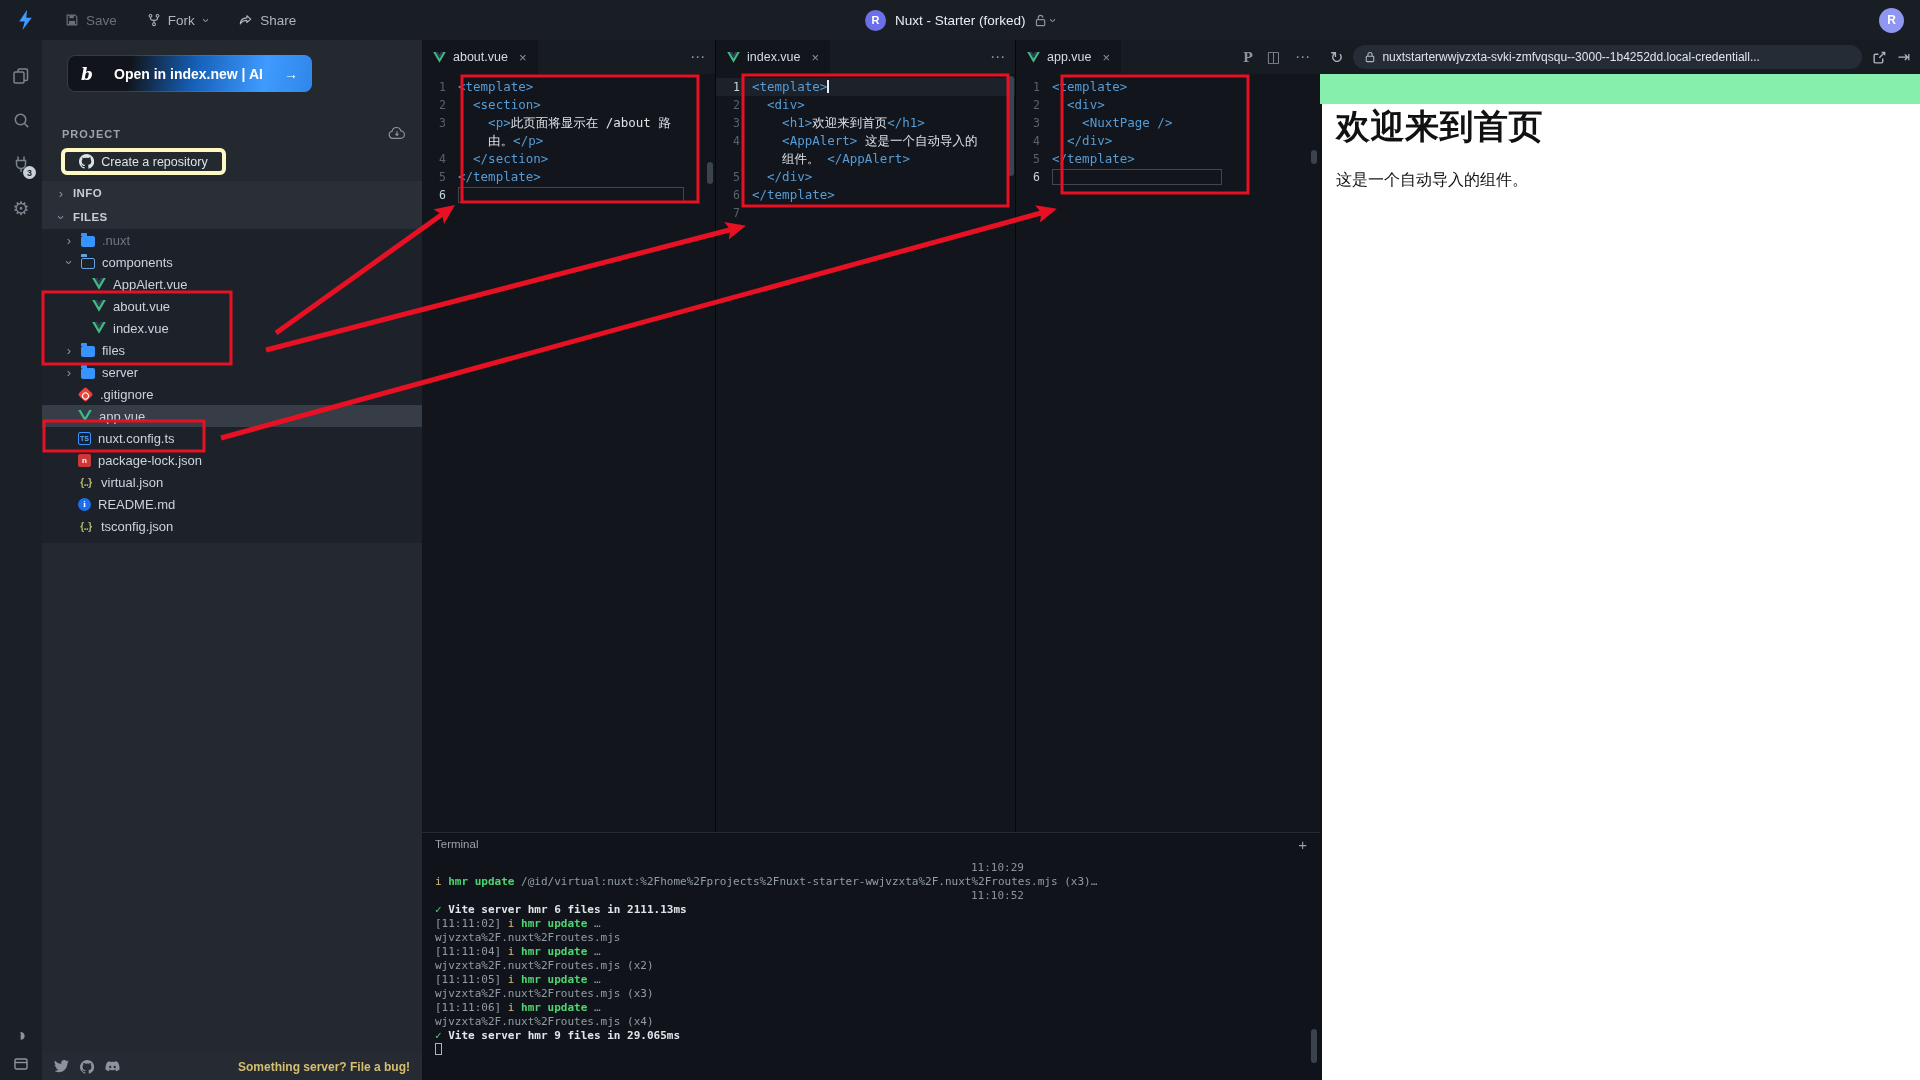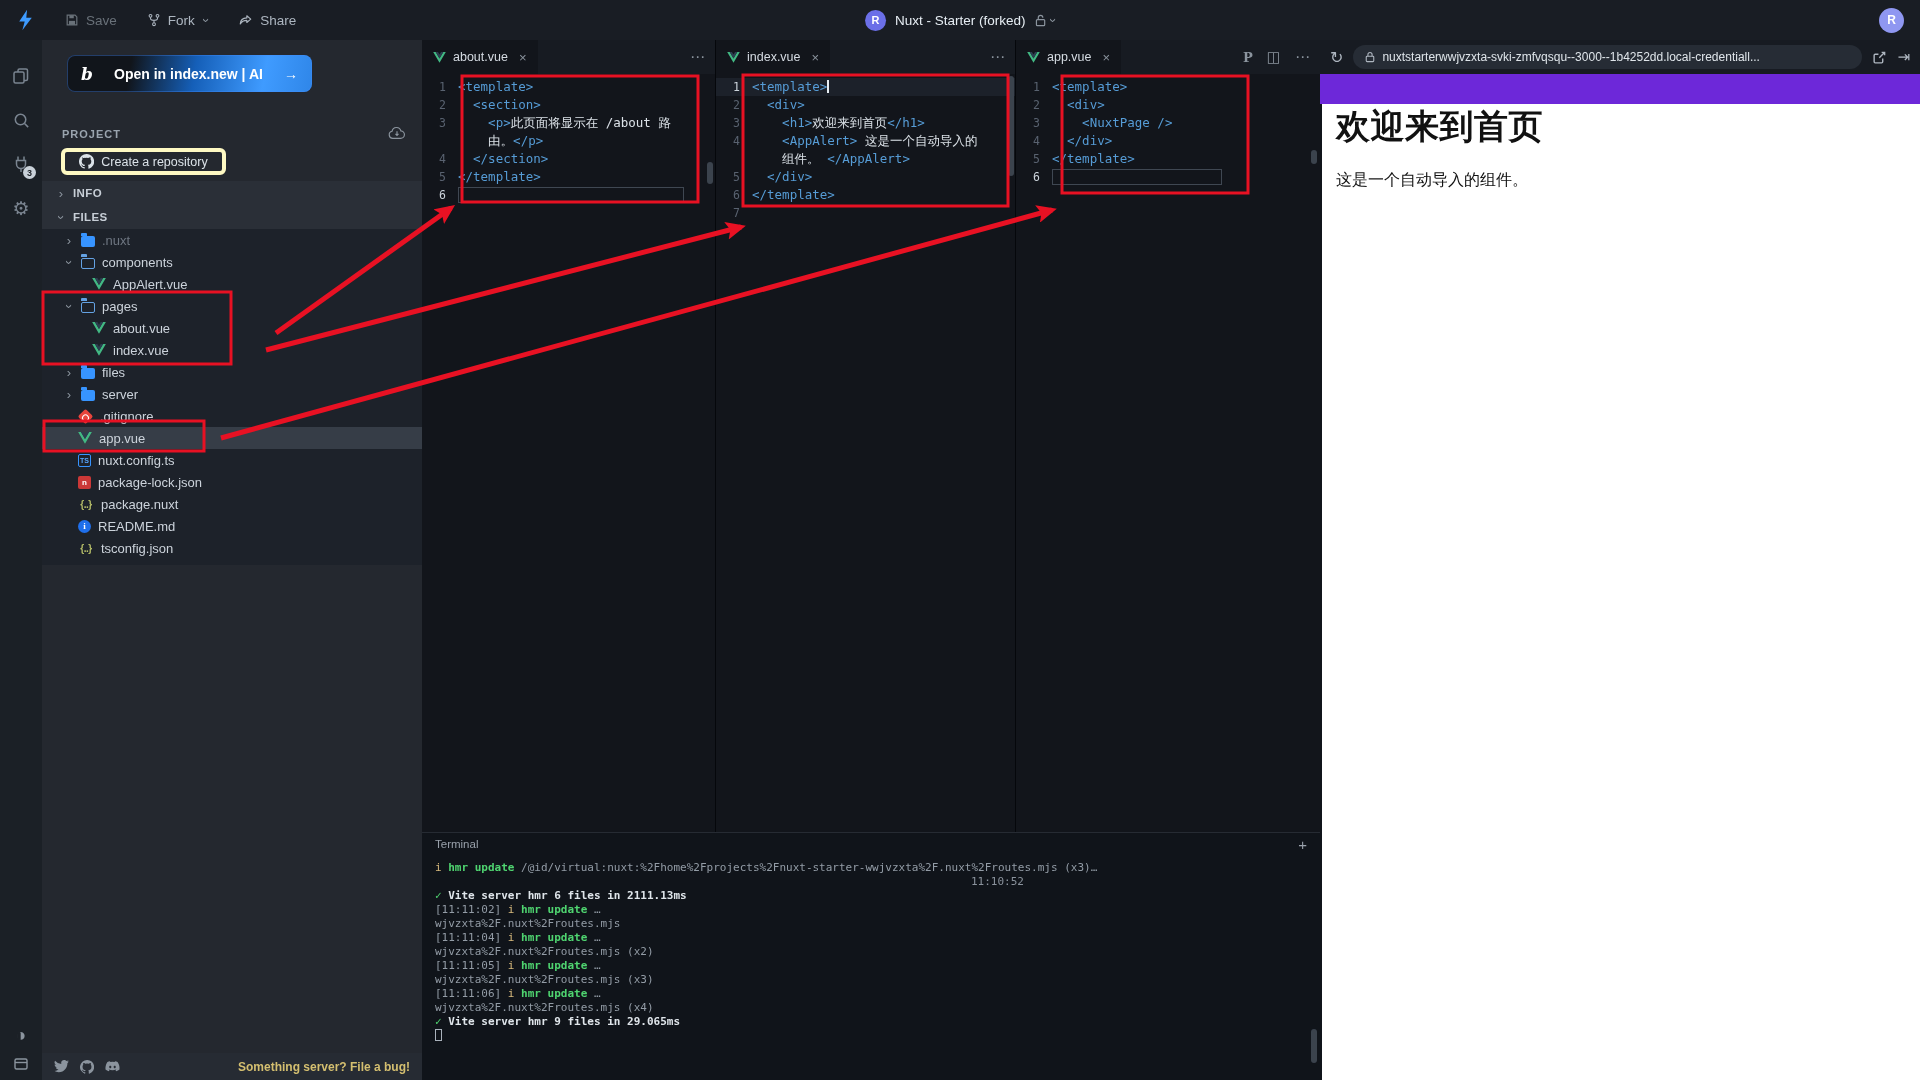--- a/index.html
+++ b/index.html
@@ -1,18 +1,18 @@
 <!DOCTYPE html>
 <html><head>
 <meta charset="utf-8">
 <style>
   * { margin:0; padding:0; box-sizing:border-box; }
   html,body { background:#0d1117; }
   body { font-family:"Liberation Sans","DejaVu Sans",sans-serif; }
-  #app { position:relative; width:1920px; height:1080px; overflow:hidden; background:#6d28d9; color:#e6edf3;padding-left:40px; }
+  #app { position:relative; width:1920px; height:1080px; overflow:hidden; background:#86efac; color:#e6edf3;padding-left:40px; }
 
   
   .topbar { position:absolute; left:0; top:0; width:1920px; height:40px; background:#191d24; display:flex; align-items:center; padding:0 16px; z-index:5; }
   .tb-left { display:flex; align-items:center; gap:30px; }
   .tb-item { display:flex; align-items:center; gap:7px; font-size:13.5px; color:#adb6c0; cursor:pointer; }
   .tb-item.disabled { color:#697179; }
   .tb-chev { font-size:13px; color:#8b949e; display:inline-block; transform:rotate(90deg); margin-left:2px; }
   .tb-center { position:absolute; left:50%; top:0; height:40px; transform:translateX(-50%); display:flex; align-items:center; gap:9px; }
   .avatar-sm { width:21px; height:21px; border-radius:50%; background:#6b6fe8; color:#fff; font-size:11px; font-weight:700; display:flex; align-items:center; justify-content:center; }
   .proj-title { font-size:13.5px; color:#e6edf3; }
@@ -265,25 +265,20 @@
       </div>
       <div class="trow fnested">
         <span class="fbadge">
           <svg class="ic" width="14" height="12" viewBox="0 0 24 21">
               <path d="M0 0h4.8L12 12.4 19.2 0H24L12 20.7z" fill="#42b883"></path>
               <path d="M4.8 0h4.3L12 4.9 14.9 0h4.3L12 12.4z" fill="#2c3e50"></path>
             </svg>
         </span>
         <span class="lbl">AppAlert.vue</span>
       </div>
-      <div class="trow folder">
-        <span class="chev down">›</span>
-        <span class="fold-ic open"></span>
-        <span class="lbl">pages</span>
-      </div>
       <div class="trow fnested">
         <span class="fbadge">
           <svg class="ic" width="14" height="12" viewBox="0 0 24 21">
               <path d="M0 0h4.8L12 12.4 19.2 0H24L12 20.7z" fill="#42b883"></path>
               <path d="M4.8 0h4.3L12 4.9 14.9 0h4.3L12 12.4z" fill="#2c3e50"></path>
             </svg>
         </span>
         <span class="lbl">about.vue</span>
       </div>
       <div class="trow fnested">
@@ -321,21 +316,21 @@
       <div class="trow ftop">
         <span class="fbadge ts-ic">TS</span>
         <span class="lbl">nuxt.config.ts</span>
       </div>
       <div class="trow ftop">
         <span class="fbadge npm-ic">n</span>
         <span class="lbl">package-lock.json</span>
       </div>
       <div class="trow ftop">
         <span class="fbadge json-ic">{..}</span>
-        <span class="lbl">package.nuxt</span>
+        <span class="lbl">virtual.json</span>
       </div>
       <div class="trow ftop">
         <span class="fbadge info-ic">i</span>
         <span class="lbl">README.md</span>
       </div>
       <div class="trow ftop">
         <span class="fbadge json-ic">{..}</span>
         <span class="lbl">tsconfig.json</span>
       </div>
     </div>
@@ -448,20 +443,21 @@
     <div class="thumb" style="left:285px; top:122px; height:22px;"></div>
     <div class="thumb" style="left:586px; top:36px; height:100px;"></div>
     <div class="thumb" style="left:889px; top:110px; height:14px;"></div>
 
     <section class="terminal">
       <div class="term-head">
         <span class="term-title">Terminal</span>
         <span class="term-plus">+</span>
       </div>
       <div class="term-body">
+        <div class="tl t-indent"><span class="tk-time">11:10:29</span></div>
         <div class="tl"><span class="tk-i">i </span><span class="tk-grn">hmr update </span><span class="tk-path">/@id/virtual:nuxt:%2Fhome%2Fprojects%2Fnuxt-starter-wwjvzxta%2F.nuxt%2Froutes.mjs (x3)…</span></div>
         <div class="tl t-indent"><span class="tk-time">11:10:52</span></div>
         <div class="tl"><span class="tk-grn">✓ </span><span class="tk-wht">Vite server hmr 6 files in 2111.13ms</span></div>
         <div class="tl"><span class="tk-path">[11:11:02] </span><span class="tk-i">i </span><span class="tk-grn">hmr update </span><span class="tk-path">…</span></div>
         <div class="tl"><span class="tk-path">wjvzxta%2F.nuxt%2Froutes.mjs</span></div>
         <div class="tl"><span class="tk-path">[11:11:04] </span><span class="tk-i">i </span><span class="tk-grn">hmr update </span><span class="tk-path">…</span></div>
         <div class="tl"><span class="tk-path">wjvzxta%2F.nuxt%2Froutes.mjs (x2)</span></div>
         <div class="tl"><span class="tk-path">[11:11:05] </span><span class="tk-i">i </span><span class="tk-grn">hmr update </span><span class="tk-path">…</span></div>
         <div class="tl"><span class="tk-path">wjvzxta%2F.nuxt%2Froutes.mjs (x3)</span></div>
         <div class="tl"><span class="tk-path">[11:11:06] </span><span class="tk-i">i </span><span class="tk-grn">hmr update </span><span class="tk-path">…</span></div>

